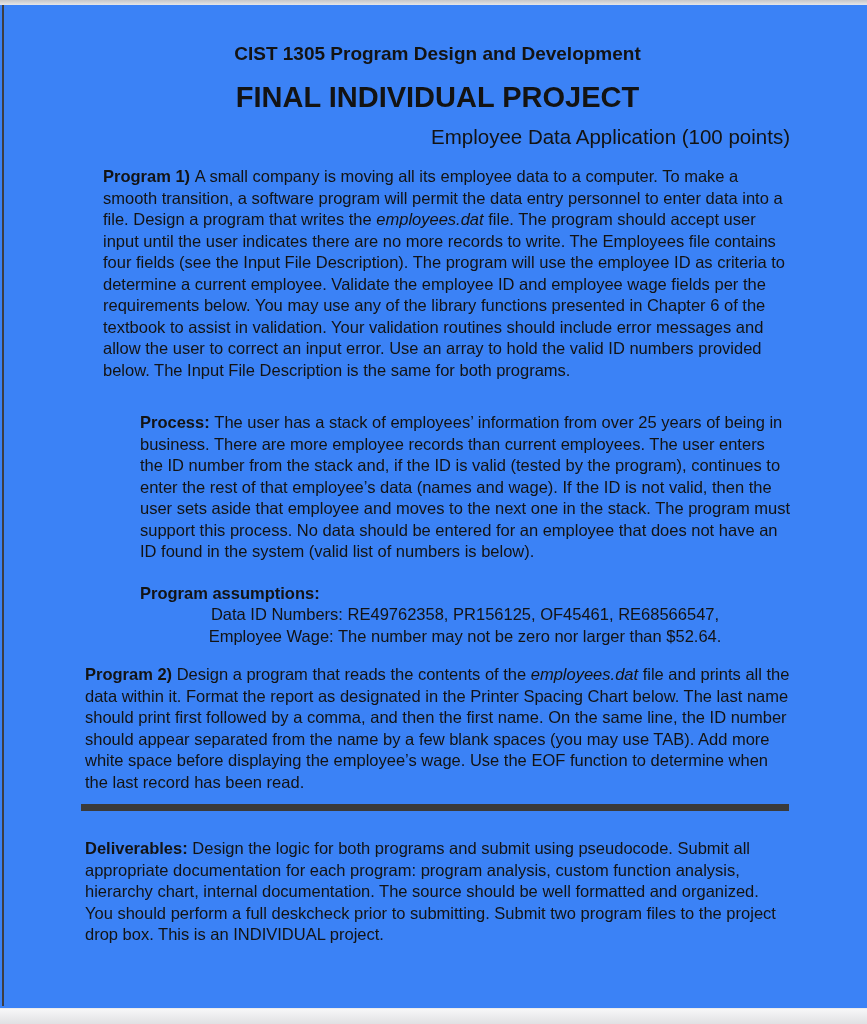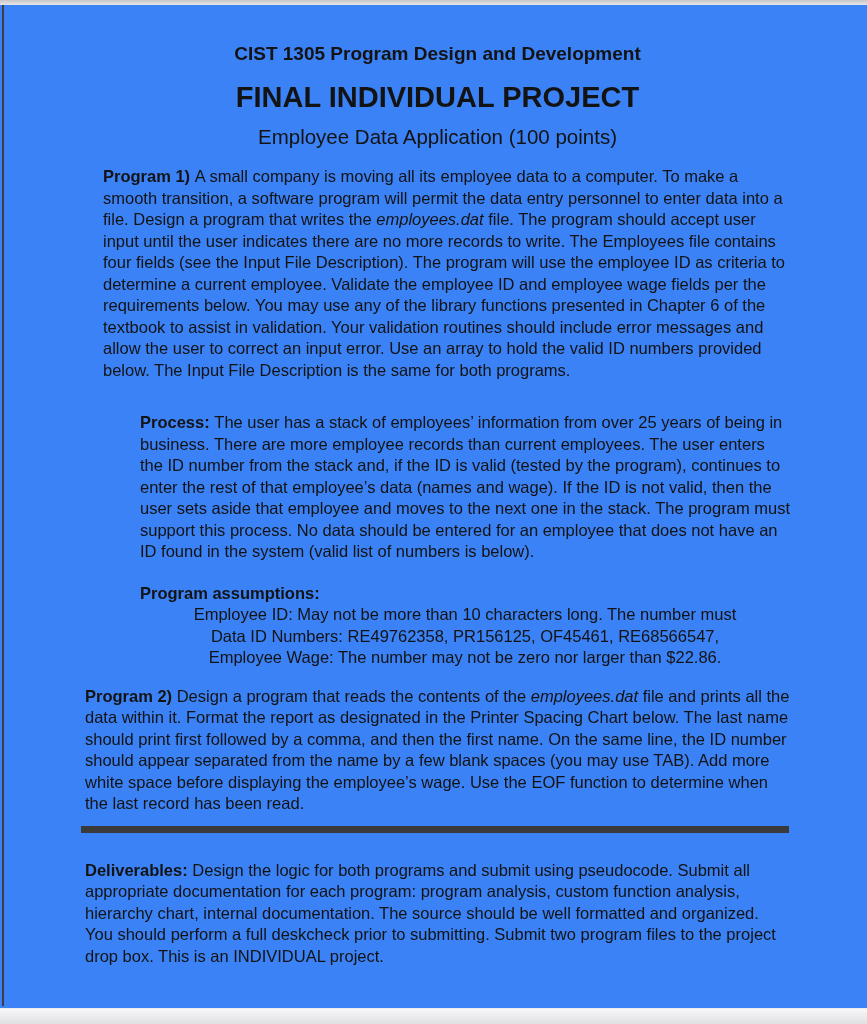--- a/index.html
+++ b/index.html
@@ -54,21 +54,21 @@
   .t2 {
     font-size: 29px;
     font-weight: bold;
     text-align: center;
     margin: 0 0 13px 0;
     line-height: 27px;
   }
   .t3 {
     font-size: 20.5px;
     font-weight: normal;
-    text-align: center;
+    text-align: right;
     margin: 0 0 16px 0;
     line-height: 26px;
   }
   .body {
     font-size: 16.5px;
     line-height: 21.5px;
     margin: 0;
   }
   .p1 { margin-bottom: 31px; margin-left: 18px; }
   .indent { margin-left: 55px; }
@@ -107,23 +107,22 @@
     <div class="t2">FINAL INDIVIDUAL PROJECT</div>
     <div class="t3">Employee Data Application (100 points)</div>
 
     <p class="body p1"><span class="rb">Program 1) </span><span>A small company is moving all its employee data to a computer. To make a smooth transition, a software program will permit the data entry personnel to enter data into a file. Design a program that writes the </span><span class="ri">employees.dat</span><span> file. The program should accept user input until the user indicates there are no more records to write. The Employees file contains four fields (see the Input File Description). The program will use the employee ID as criteria to determine a current employee. Validate the employee ID and employee wage fields per the requirements below. You may use any of the library functions presented in Chapter 6 of the textbook to assist in validation. Your validation routines should include error messages and allow the user to correct an input error. Use an array to hold the valid ID numbers provided below. The Input File Description is the same for both programs.</span></p>
 
     <p class="body indent process-block"><span class="rb">Process: </span><span>The user has a stack of employees’ information from over 25 years of being in business. There are more employee records than current employees. The user enters the ID number from the stack and, if the ID is valid (tested by the program), continues to enter the rest of that employee’s data (names and wage). If the ID is not valid, then the user sets aside that employee and moves to the next one in the stack. The program must support this process. No data should be entered for an employee that does not have an ID found in the system (valid list of numbers is below).</span></p>
 
     <div class="indent assume-block">
       <div class="assume-heading">Program assumptions:</div>
       <div class="assume-lines">
-          <div class="line">Employee ID: May not be more than 10 characters long. The number must</div>
           <div class="line">Data ID Numbers: RE49762358, PR156125, OF45461, RE68566547,</div>
-          <div class="line">Employee Wage: The number may not be zero nor larger than $22.86.</div>
+          <div class="line">Employee Wage: The number may not be zero nor larger than $52.64.</div>
         </div>
     </div>
 
     <p class="body p2"><span class="rb">Program 2) </span><span>Design a program that reads the contents of the </span><span class="ri">employees.dat</span><span> file and prints all the data within it. Format the report as designated in the Printer Spacing Chart below. The last name should print first followed by a comma, and then the first name. On the same line, the ID number should appear separated from the name by a few blank spaces (you may use TAB). Add more white space before displaying the employee’s wage. Use the EOF function to determine when the last record has been read.</span></p>
 
     <div class="divider-bar"></div>
 
     <p class="body"><span class="rb">Deliverables: </span><span>Design the logic for both programs and submit using pseudocode. Submit all appropriate documentation for each program: program analysis, custom function analysis, hierarchy chart, internal documentation. The source should be well formatted and organized. You should perform a full deskcheck prior to submitting. Submit two program files to the project drop box. This is an INDIVIDUAL project.</span></p>
   </div>
 

